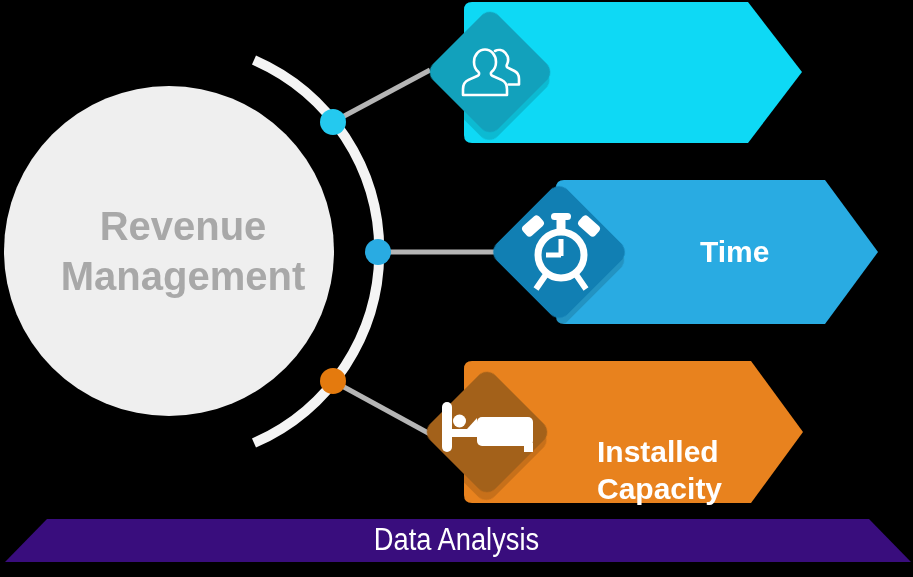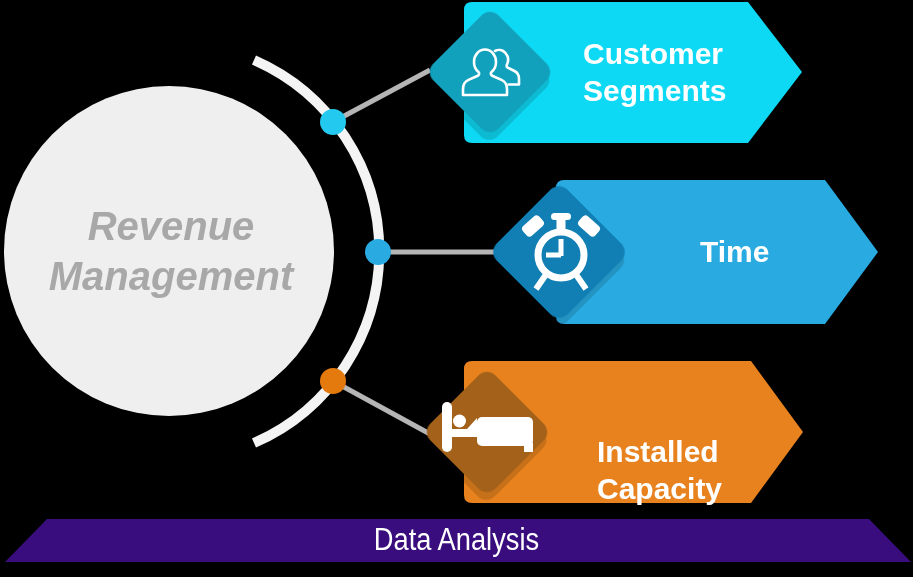--- a/index.html
+++ b/index.html
@@ -15,29 +15,28 @@
     position:absolute;
     white-space:pre-line;
     color:#fff;
     font-weight:700;
     font-size:30px;
     line-height:37px;
     transform:translateY(-50%);
   }
   .hub-label{
     position:absolute;
-    left:11px;top:85px;width:320px;height:332px;
+    left:23px;top:85px;width:320px;height:332px;
     display:flex;align-items:center;justify-content:center;
     text-align:center;
     color:#a8a8a8;
     font-weight:700;
     font-size:40px;
     line-height:50px;
     white-space:pre-line;
-    font-style:italic;
   }
   .footer-label{
     position:absolute;
     left:0;top:540px;width:913px;
     text-align:center;
     color:#fff;
     font-weight:400;
     font-size:31px;
     transform:translateY(-50%) scaleX(0.88);
   }
@@ -91,22 +90,20 @@
       <rect x="-10" y="-13" width="56" height="29" rx="5"></rect>
       <rect x="37" y="13" width="9" height="9"></rect>
     </g>
 
     <path d="M47,519 H869 L911,562 H5 Z" fill="#390d7d"></path>
   </svg>
 
   <div class="hub-label">Revenue
 Management</div>
 
-  <div class="label" style="left:583px;top:72px;">Customer
-Segments</div>
 
   <div class="label" style="left:667px;top:251px;margin-left:33px;">Time</div>
 
   <div class="label" style="left:597px;top:431px;margin-top:39px;">Installed
 Capacity</div>
 
   <div class="footer-label">Data Analysis</div>
 
 </div>
 

